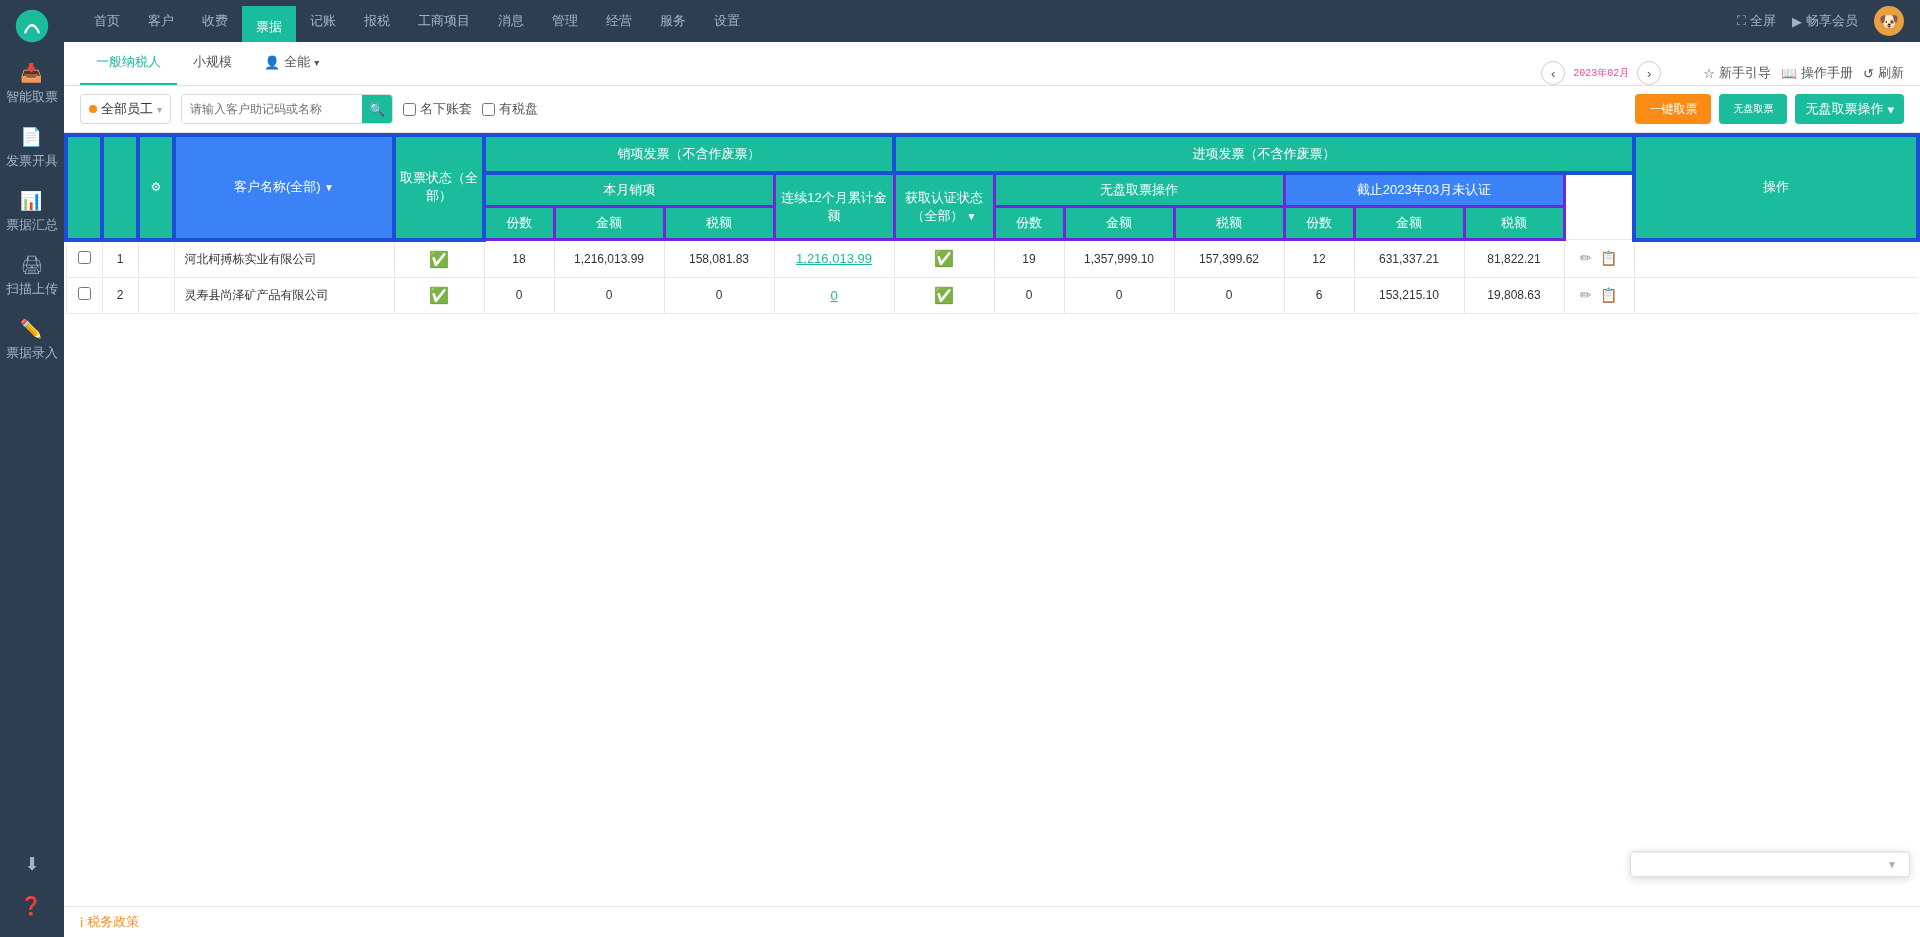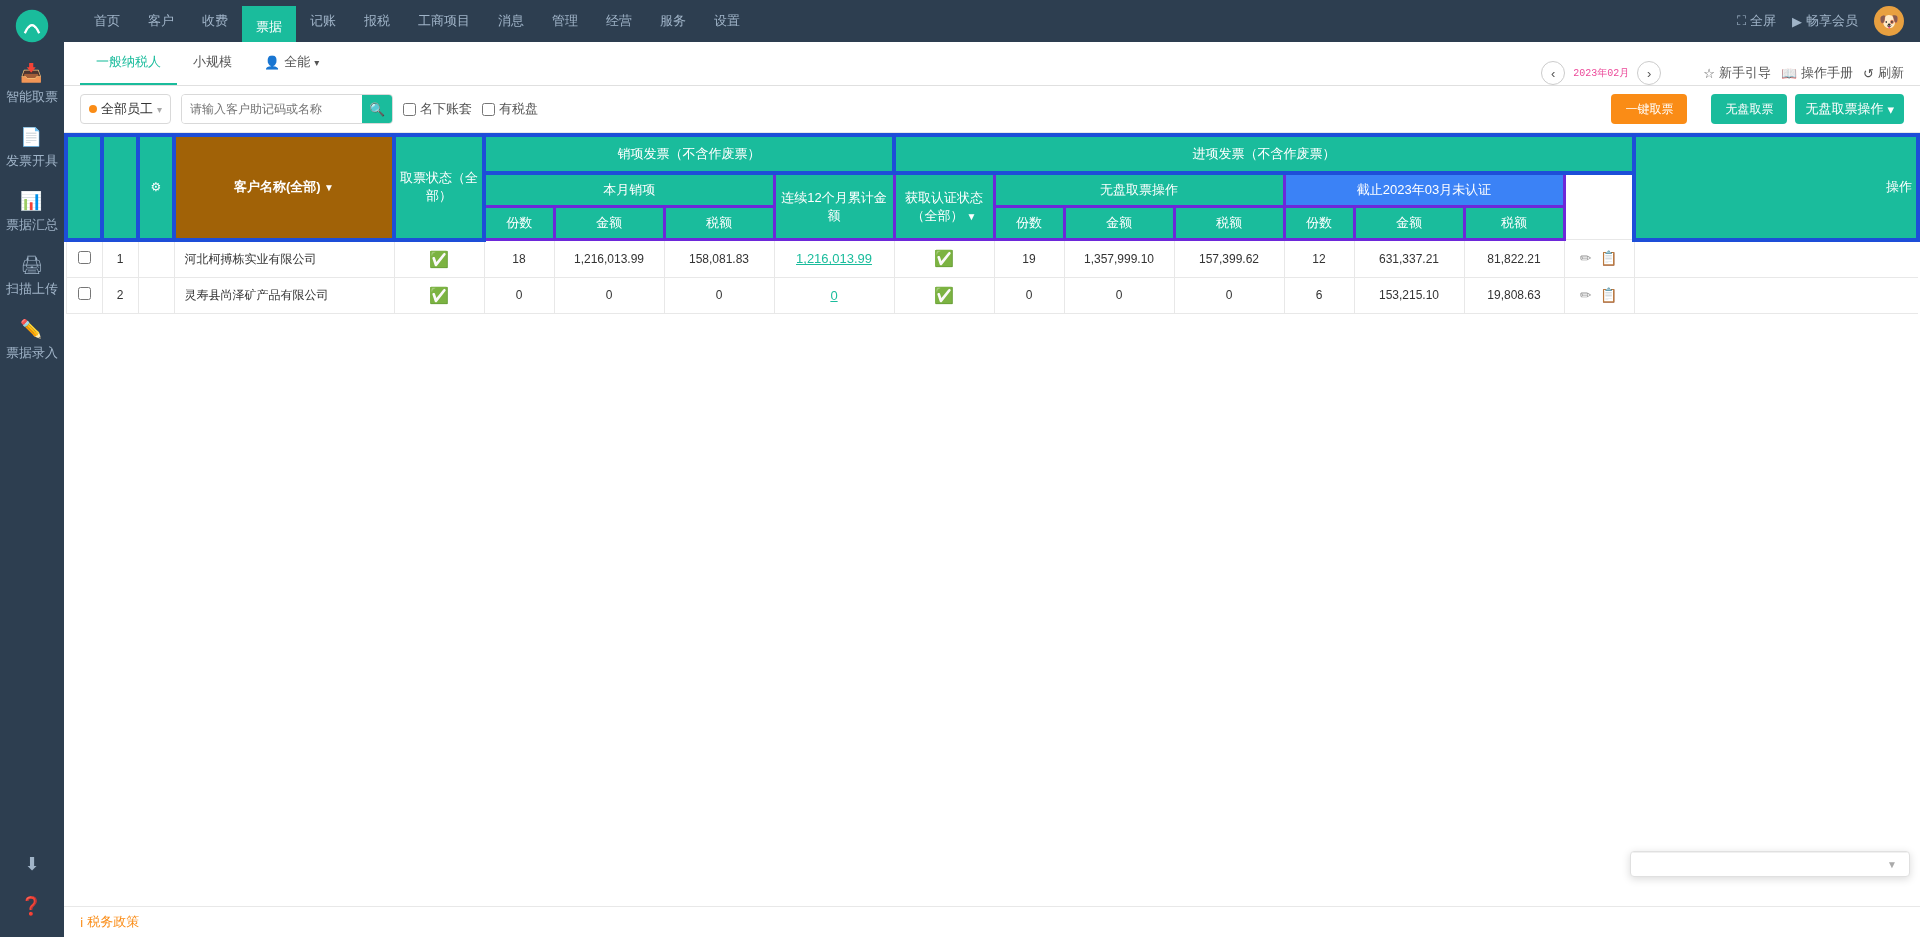--- a/index.html
+++ b/index.html
@@ -266,23 +266,22 @@
       white-space: nowrap;
     }
     .btn-teal {
       background: #1abc9c;
       color: #fff;
       border: none;
       border-radius: 4px;
       padding: 0 14px;
       height: 30px;
       cursor: pointer;
-      font-size: 12px;
+      font-size: 10px;
       white-space: nowrap;
-      margin-left: 16px;
     }
     .btn-dropdown {
       background: #1abc9c;
       color: #fff;
       border: none;
       border-radius: 4px;
       padding: 0 10px;
       height: 30px;
       cursor: pointer;
       font-size: 12px;
@@ -561,34 +560,34 @@
           <col style="width:100px">
 
           <col style="width:70px">
         </colgroup>
         <thead>
 
           <tr class="table-header-group1">
             <th rowspan="3" style="background:#1abc9c;width:36px;"></th>
             <th rowspan="3" style="background:#1abc9c;"></th>
             <th rowspan="3" style="background:#1abc9c;">⚙</th>
-            <th rowspan="3" style="background:#a16207;font-weight:bold;">
+            <th rowspan="3" style="background:#3b82f6;">
               <span>客户名称(全部)</span>
               <span style="font-size:10px;">▼</span>
             </th>
             <th rowspan="3" style="background:#1abc9c;font-size:11px;">
               <span>取票状态（全部）</span>
             </th>
             <th colspan="4" style="background:#1abc9c;">
               <span>销项发票（不含作废票）</span>
             </th>
             <th colspan="8" style="background:#1abc9c;">
               <span>进项发票（不含作废票）</span>
             </th>
-            <th rowspan="3" style="background:#1abc9c;text-align:right;">
+            <th rowspan="3" style="background:#1abc9c;">
               <span>操作</span>
             </th>
           </tr>
 
           <tr class="table-header-group2">
             <th colspan="3" style="background:#1abc9c;">
               <span>本月销项</span>
             </th>
             <th rowspan="2" style="background:#1abc9c;font-size:11px;">
               <span>连续12个月累计金额</span>

